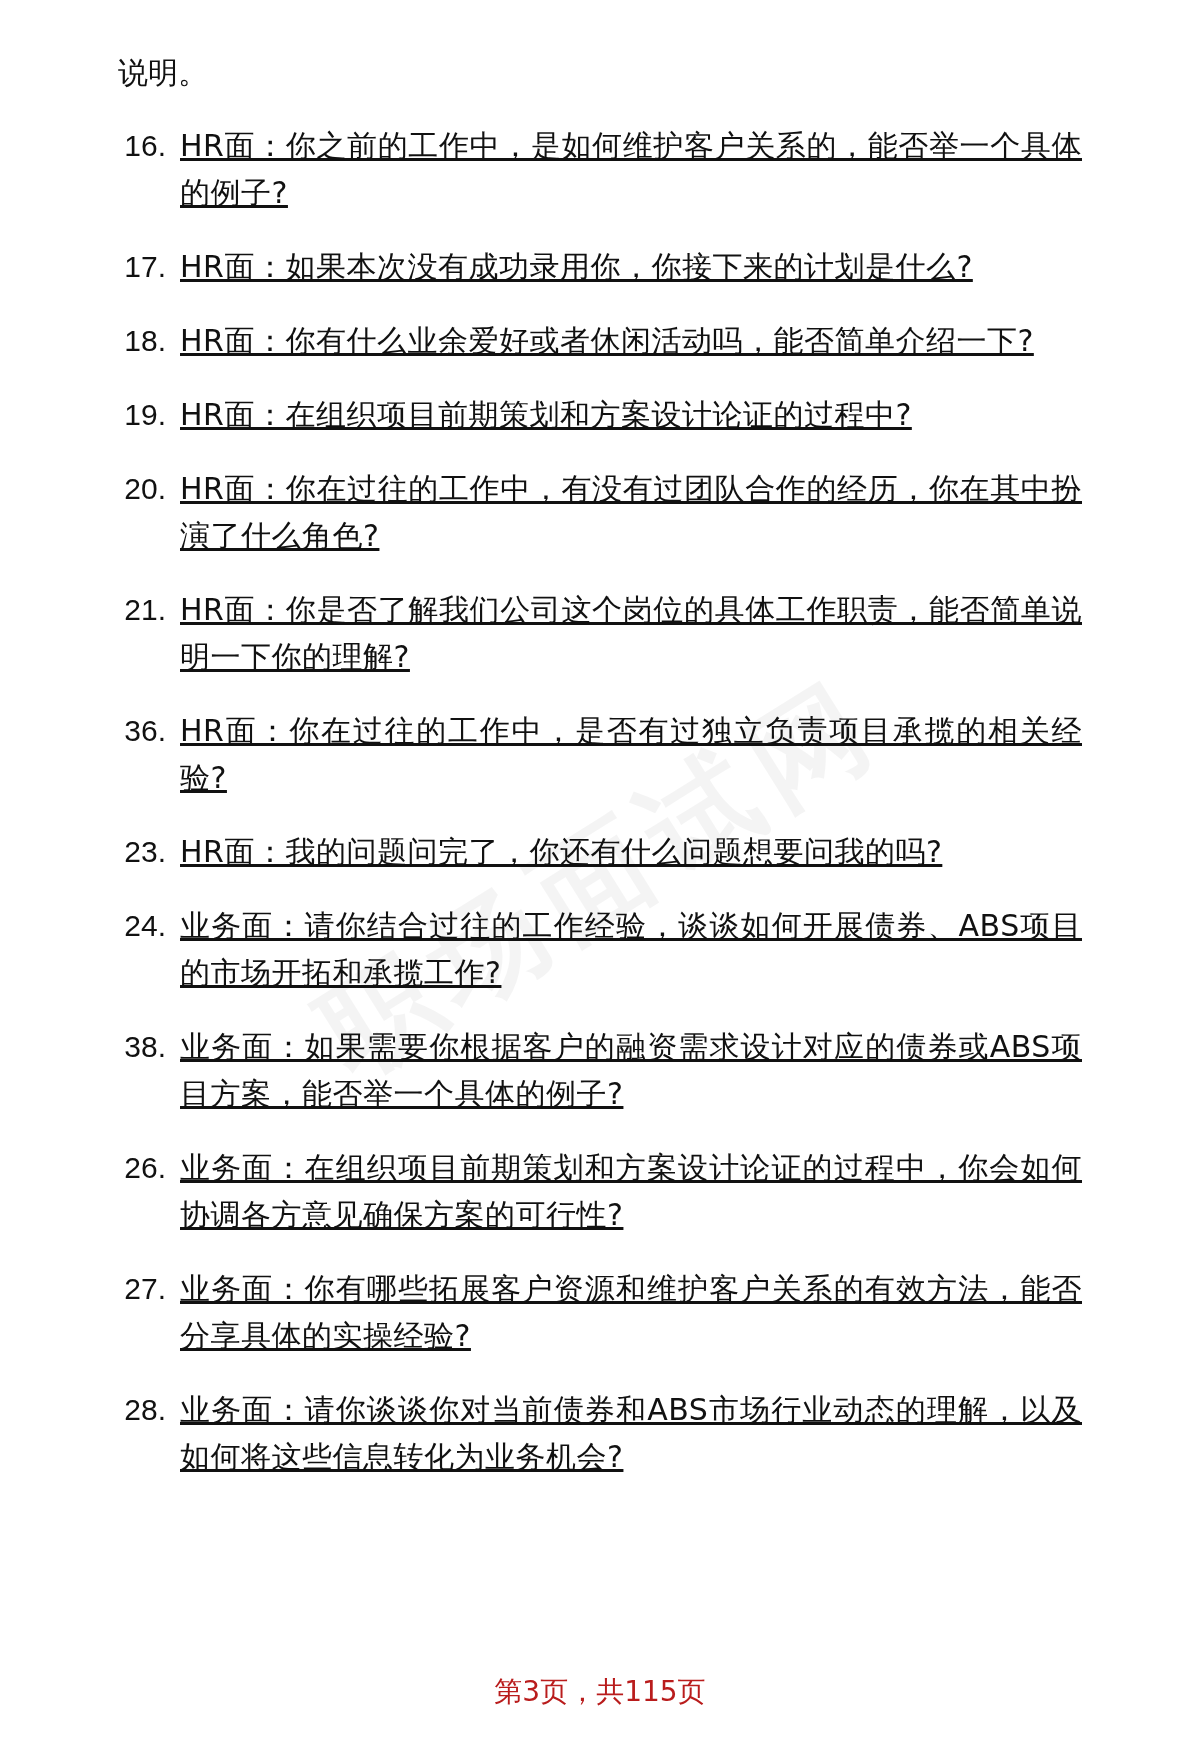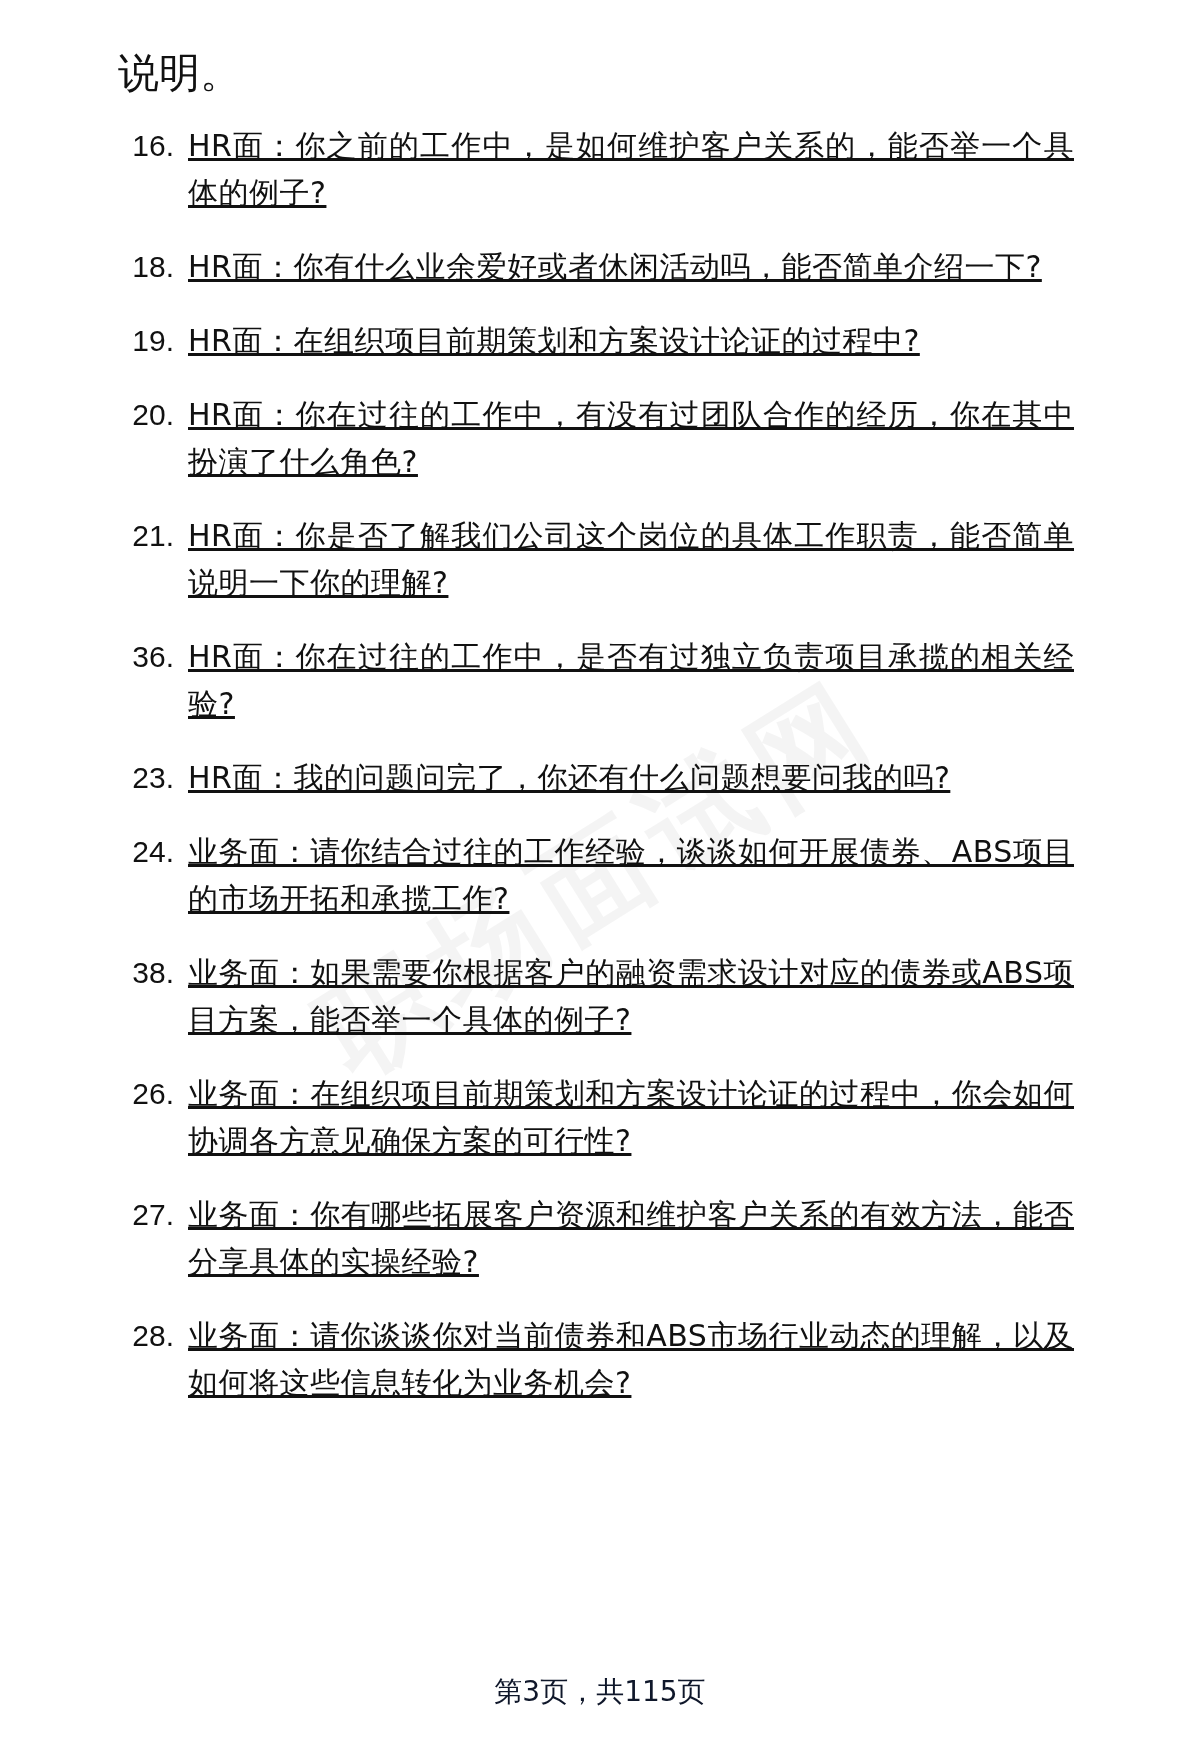--- a/index.html
+++ b/index.html
@@ -42,27 +42,27 @@
     color: rgba(0, 0, 0, 0.045);
     transform: rotate(-32deg);
     white-space: nowrap;
     font-family: "DejaVu Sans", "Liberation Sans", sans-serif;
   }
   .content {
     position: relative;
     z-index: 1;
   }
   .lead-line {
-    font-size: 41px;
+    font-size: 30px;
     line-height: 42px;
     margin: 0 0 28px 0;
     padding-left: 0;
   }
   .q-list {
-    margin: 8px;
+    margin: 0;
     padding: 0;
     list-style: none;
   }
   .q-item {
     display: flex;
     align-items: flex-start;
     margin-bottom: 27px;
     font-size: 30px;
     line-height: 47px;
   }
@@ -83,21 +83,21 @@
     letter-spacing: 0.5px;
     text-decoration: underline;
   }
   .footer {
     position: absolute;
     left: 0;
     bottom: 44px;
     width: 1200px;
     text-align: center;
     font-size: 28px;
-    color: #0f172a;
+    color: #b91c1c;
     font-family: "DejaVu Sans", "Liberation Sans", sans-serif;
     z-index: 1;
   }
 </style>
 </head>
 <body>
 
 <div class="page">
 
   <div class="watermark">
@@ -108,20 +108,24 @@
 
     <p class="lead-line">说明。</p>
 
     <ol class="q-list">
 
       <li class="q-item">
         <span class="q-num">16.</span>
         <span class="q-text">HR面：你之前的工作中，是如何维护客户关系的，能否举一个具体的例子?</span>
       </li>
 
+      <li class="q-item">
+        <span class="q-num">17.</span>
+        <span class="q-text">HR面：如果本次没有成功录用你，你接下来的计划是什么?</span>
+      </li>
 
       <li class="q-item">
         <span class="q-num">18.</span>
         <span class="q-text">HR面：你有什么业余爱好或者休闲活动吗，能否简单介绍一下?</span>
       </li>
 
       <li class="q-item">
         <span class="q-num">19.</span>
         <span class="q-text">HR面：在组织项目前期策划和方案设计论证的过程中?</span>
       </li>

